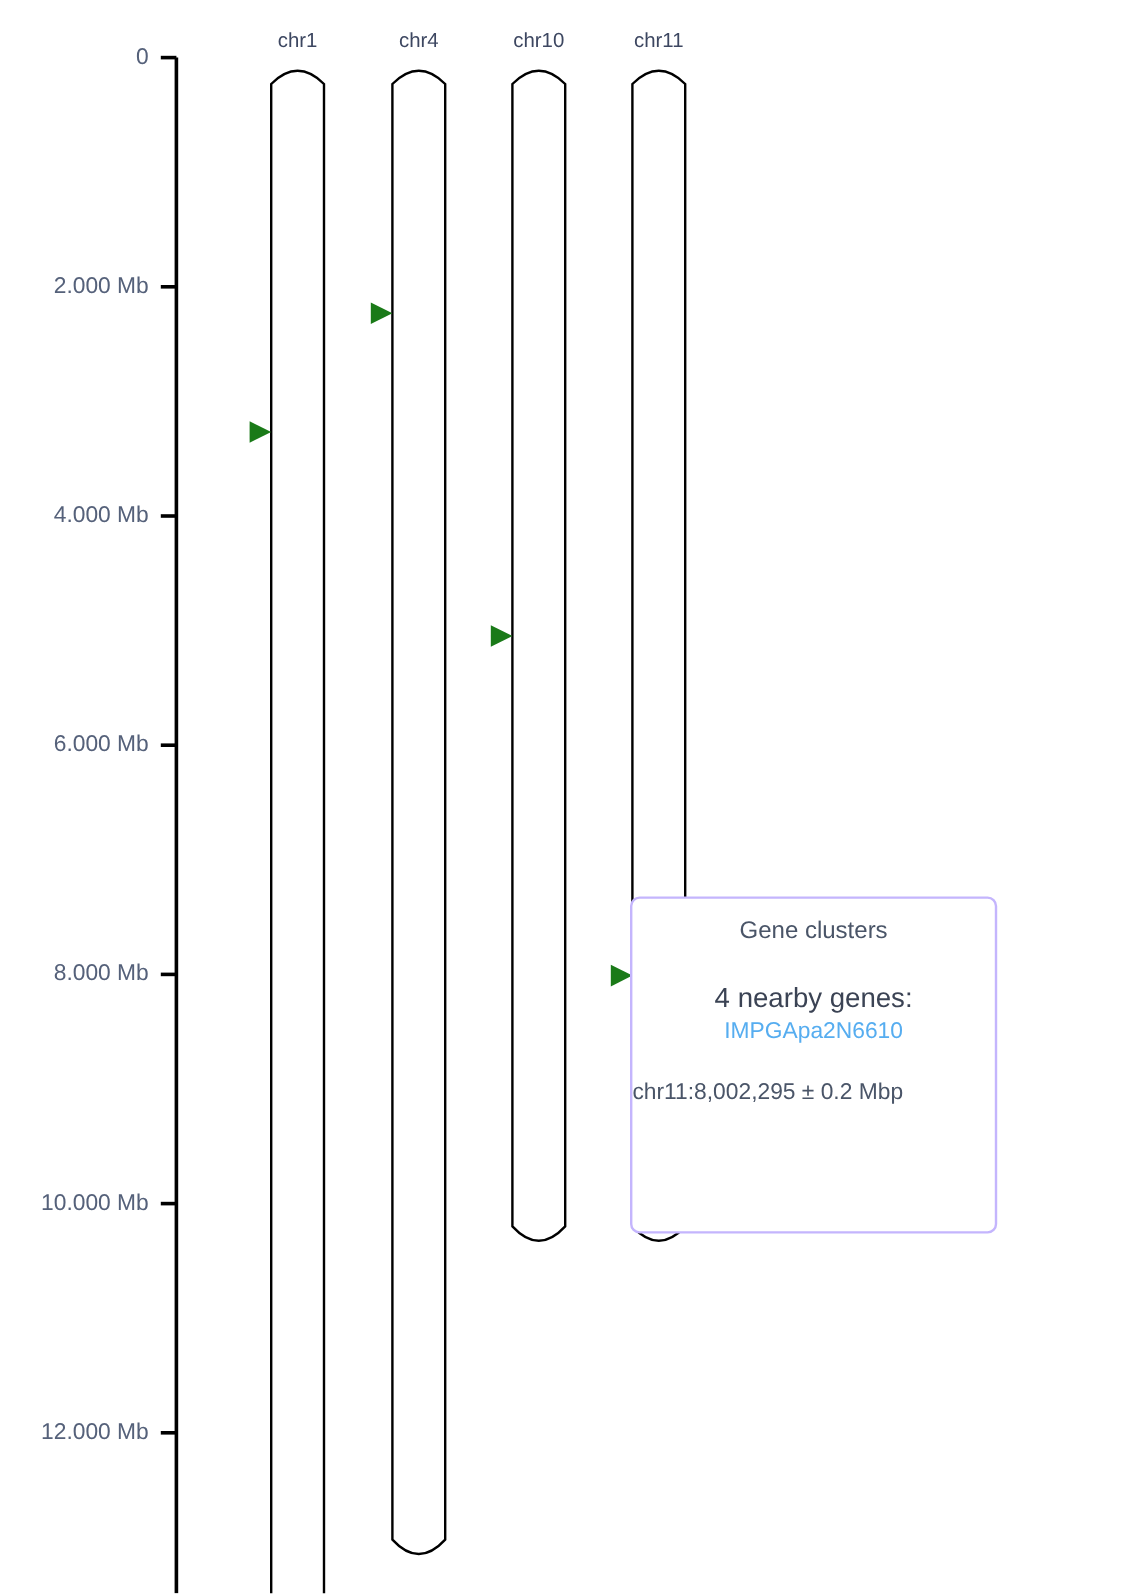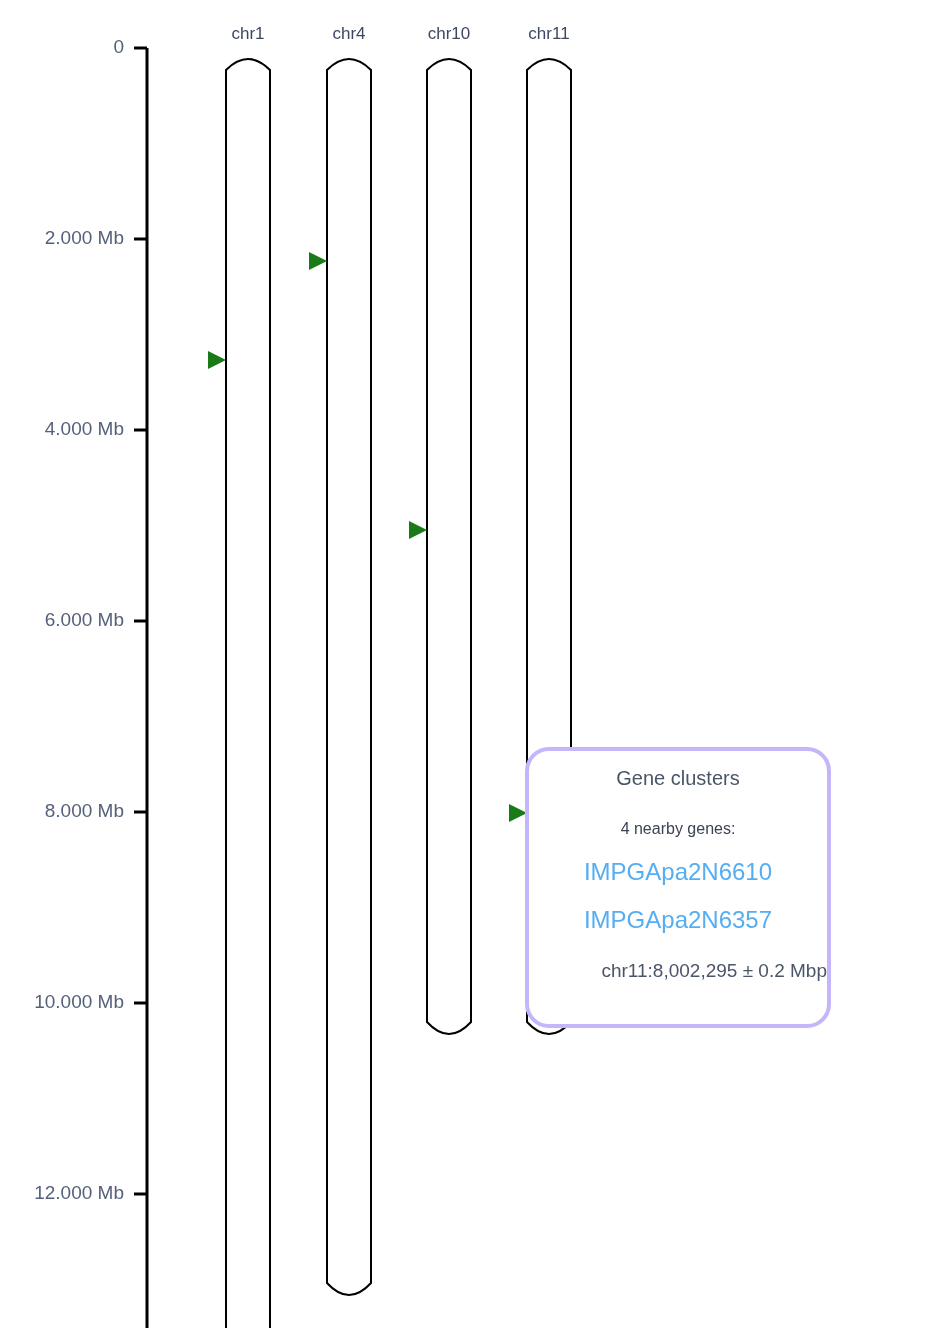--- a/index.html
+++ b/index.html
@@ -57,49 +57,48 @@
 
   
   #tooltip {
     position: absolute;
     left: 525px;
     top: 747px;
     width: 306px;
     height: 281px;
     box-sizing: border-box;
     background: #ffffff;
-    border: 4px solid #c4b5fd;
-    border-radius: 24px;
+    border: 2px solid #c4b5fd;
+    border-radius: 8px;
     font-family: "Liberation Sans", sans-serif;
     z-index: 5;
   }
   #tooltip-title {
     text-align: center;
     font-size: 20px;
     color: #4a5568;
     margin-top: 16px;
   }
   #tooltip-genes-head {
     text-align: center;
-    font-size: 16px;
+    font-size: 23px;
     color: #3b4354;
     margin-top: 30px;
   }
   .gene-link {
     display: block;
     text-align: center;
-    font-size: 24px;
+    font-size: 19px;
     color: #56adf0;
     line-height: 29px;
     text-decoration: none;
     cursor: pointer;
-    margin-top: 19px;
   }
   #tooltip-coord {
-    text-align: right;
+    text-align: left;
     font-size: 19px;
     color: #4a5568;
     margin-top: 26px;
   }
 </style>
 </head>
 <body>
 
 <div id="stage">
 
@@ -139,17 +138,16 @@
     <polygon class="marker-tri" fill="#1a7a18" points="208,351 226,360 208,369"></polygon>
     <polygon class="marker-tri" fill="#1a7a18" points="309,252 327,261 309,270"></polygon>
     <polygon class="marker-tri" fill="#1a7a18" points="409,521 427,530 409,539"></polygon>
     <polygon class="marker-tri" fill="#1a7a18" points="509,804 527,813 509,822"></polygon>
   </svg>
 
   <div id="tooltip">
     <div id="tooltip-title">Gene clusters</div>
     <div id="tooltip-genes-head">4 nearby genes:</div>
     <a class="gene-link" href="#">IMPGApa2N6610</a>
-    <a class="gene-link" href="#">IMPGApa2N6357</a>
     <div id="tooltip-coord">chr11:8,002,295 ± 0.2 Mbp</div>
   </div>
 
 </div>
 
 </body></html>

